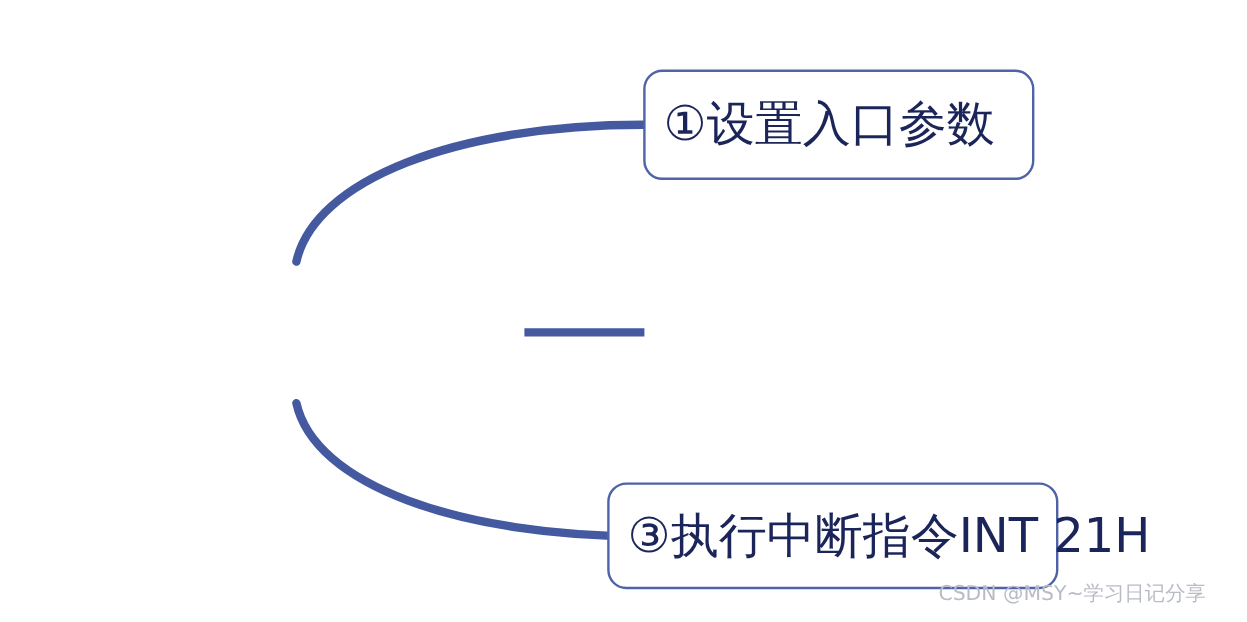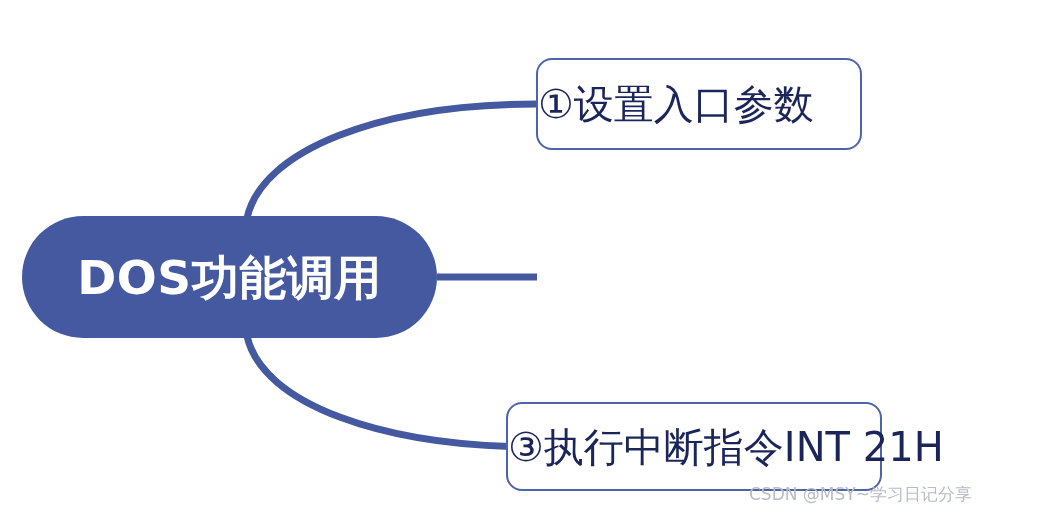--- a/index.html
+++ b/index.html
@@ -56,48 +56,46 @@
     display: flex;
     align-items: center;
     box-sizing: border-box;
   }
   .branch-label {
     color: #1B2559;
     font-size: 40px;
     line-height: 1;
     white-space: nowrap;
     font-family: "DejaVu Sans", "Liberation Sans", sans-serif;
+    margin-left: 15px;
   }
   #branch-box-1 { left: 536px; top: 58px;  width: 326px; height: 92px; }
   #branch-box-2 { left: 537px; top: 230px; width: 397px; height: 90px; }
   #branch-box-3 { left: 506px; top: 402px; width: 376px; height: 89px; }
   .watermark {
     position: absolute;
-    left: 749px;
+    left: 782px;
     top: 483px;
     color: #b9bcc6;
     font-size: 17px;
     white-space: nowrap;
     font-family: "DejaVu Sans", "Liberation Sans", sans-serif;
   }
 </style>
 </head>
 <body>
 
 <div id="canvas">
 
   <svg id="connectors" viewBox="0 0 1039 518" xmlns="http://www.w3.org/2000/svg">
     <path d="M 247 218 C 262 150 380 104 536 104" fill="none" stroke="#4459A0" stroke-width="7" stroke-linecap="round"></path>
     <path d="M 437 277 L 537 277" fill="none" stroke="#4459A0" stroke-width="7" stroke-linecap="butt"></path>
     <path d="M 247 336 C 262 404 382 447 538 447" fill="none" stroke="#4459A0" stroke-width="7" stroke-linecap="round"></path>
   </svg>
 
-  <div class="node-root">
-    <span class="node-root-label">DOS功能调用</span>
-  </div>
 
   <div class="branch-box" id="branch-box-1">
     <span class="branch-label">①设置入口参数</span>
   </div>
 
 
   <div class="branch-box" id="branch-box-3">
     <span class="branch-label">③执行中断指令INT 21H</span>
   </div>
 

